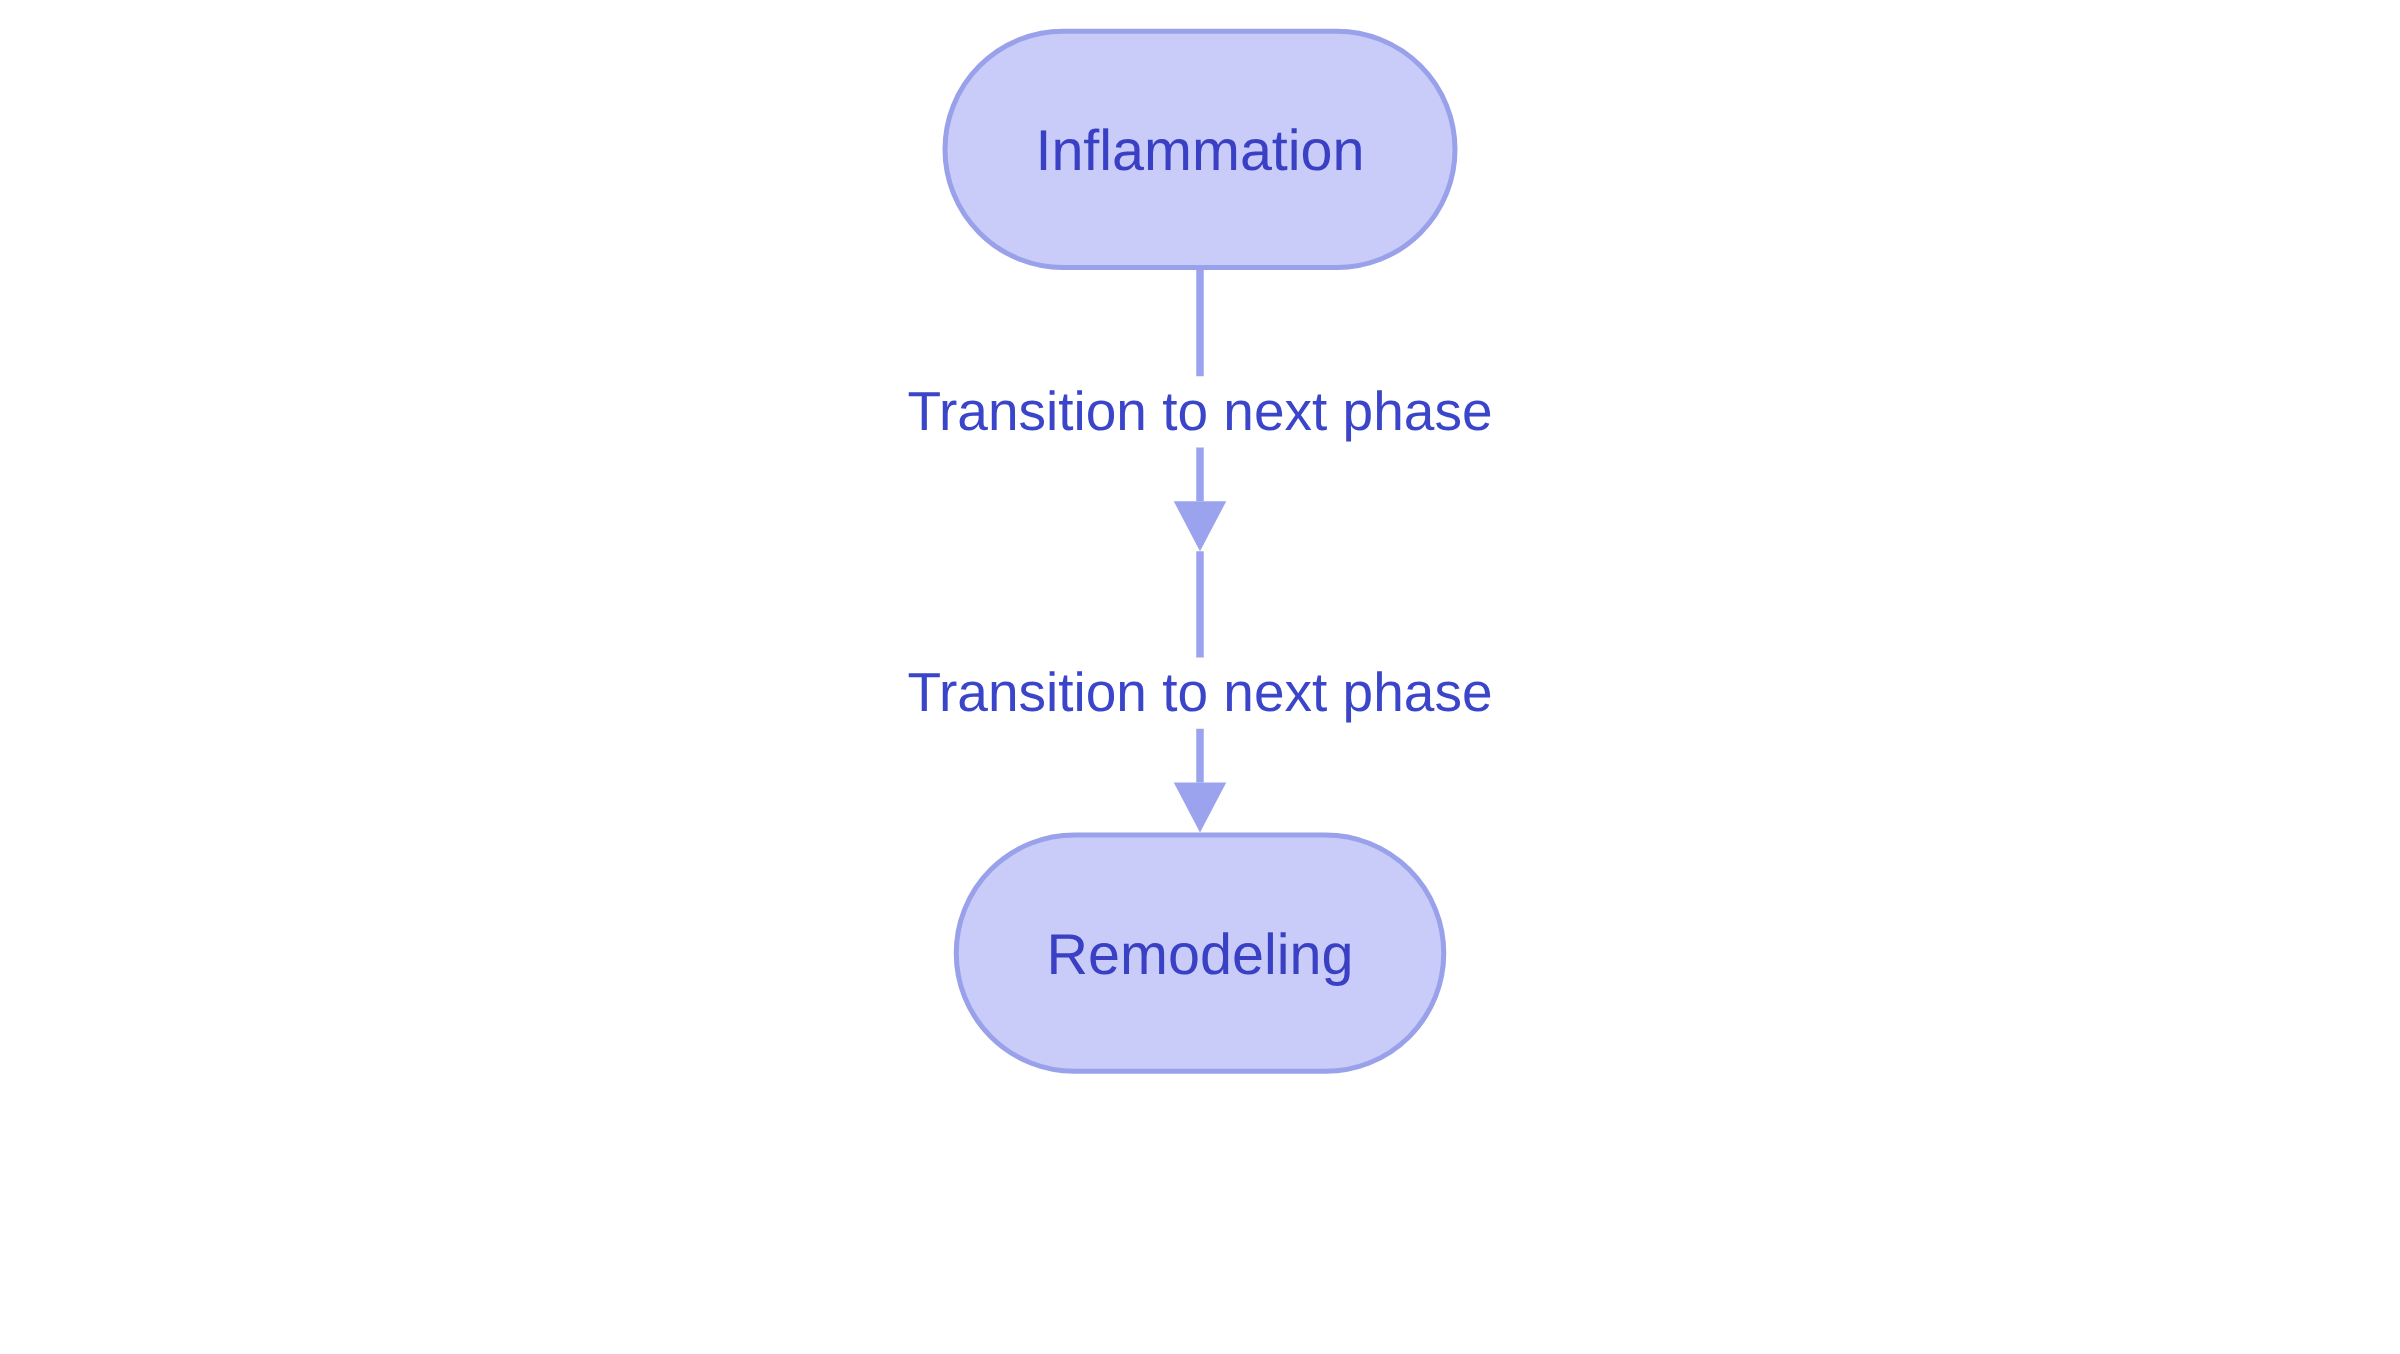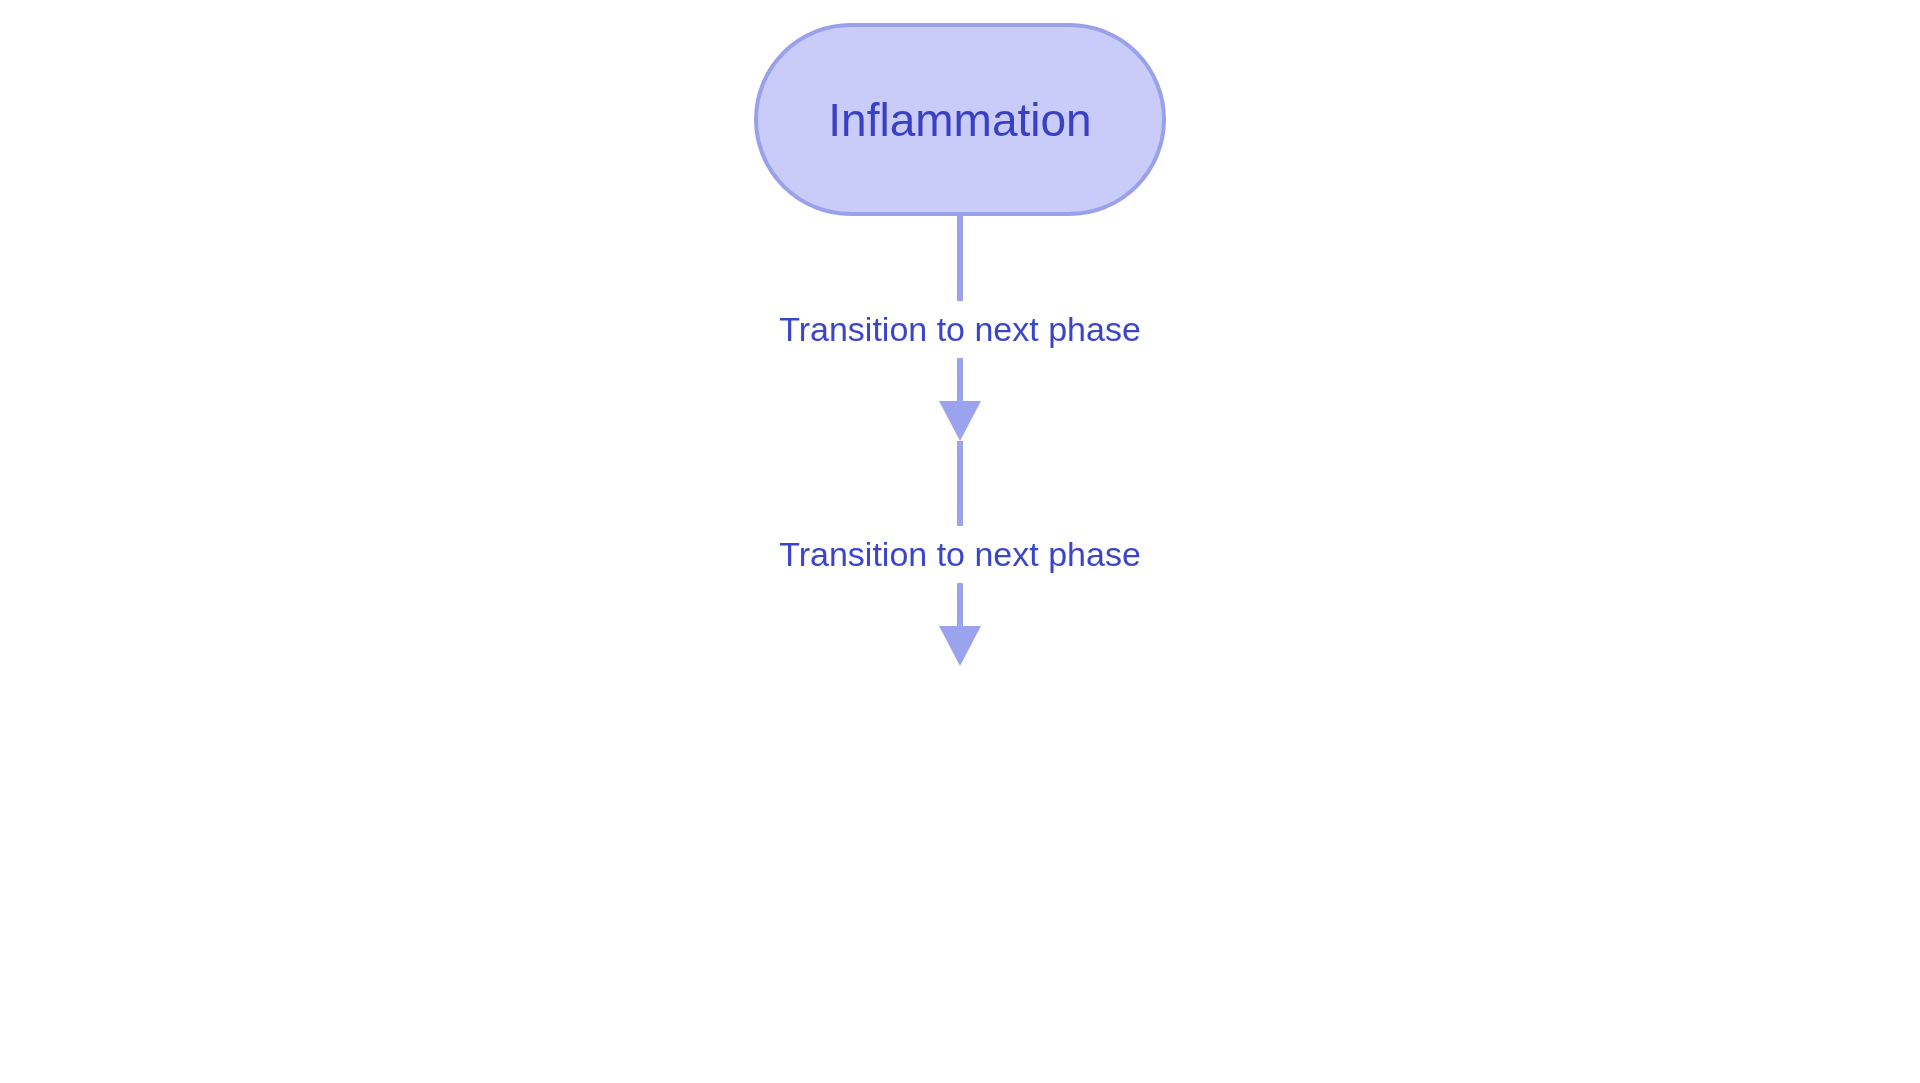--- a/index.html
+++ b/index.html
@@ -52,21 +52,21 @@
     width: 6px;
     background: var(--edge);
     flex: 0 0 auto;
   }
   .edge-line.seg-top { height: 85px; }
   .edge-line.seg-bottom { height: 43px; }
   .edge-label {
     height: 57px;
     display: flex;
     align-items: center;
-    font-size: 34px;
+    font-size: 44px;
     color: var(--edge-label-text);
     white-space: nowrap;
   }
   .arrowhead {
     width: 0;
     height: 0;
     border-left: 21px solid transparent;
     border-right: 21px solid transparent;
     border-top: 40px solid var(--edge);
     flex: 0 0 auto;
@@ -89,14 +89,17 @@
   </div>
 
 
   <div class="edge-connector">
     <div class="edge-line seg-top"></div>
     <div class="edge-label">Transition to next phase</div>
     <div class="edge-line seg-bottom"></div>
     <div class="arrowhead"></div>
   </div>
 
+  <div class="node">
+    <span class="node-label">Remodeling</span>
+  </div>
 
 </div>
 
 </body></html>

